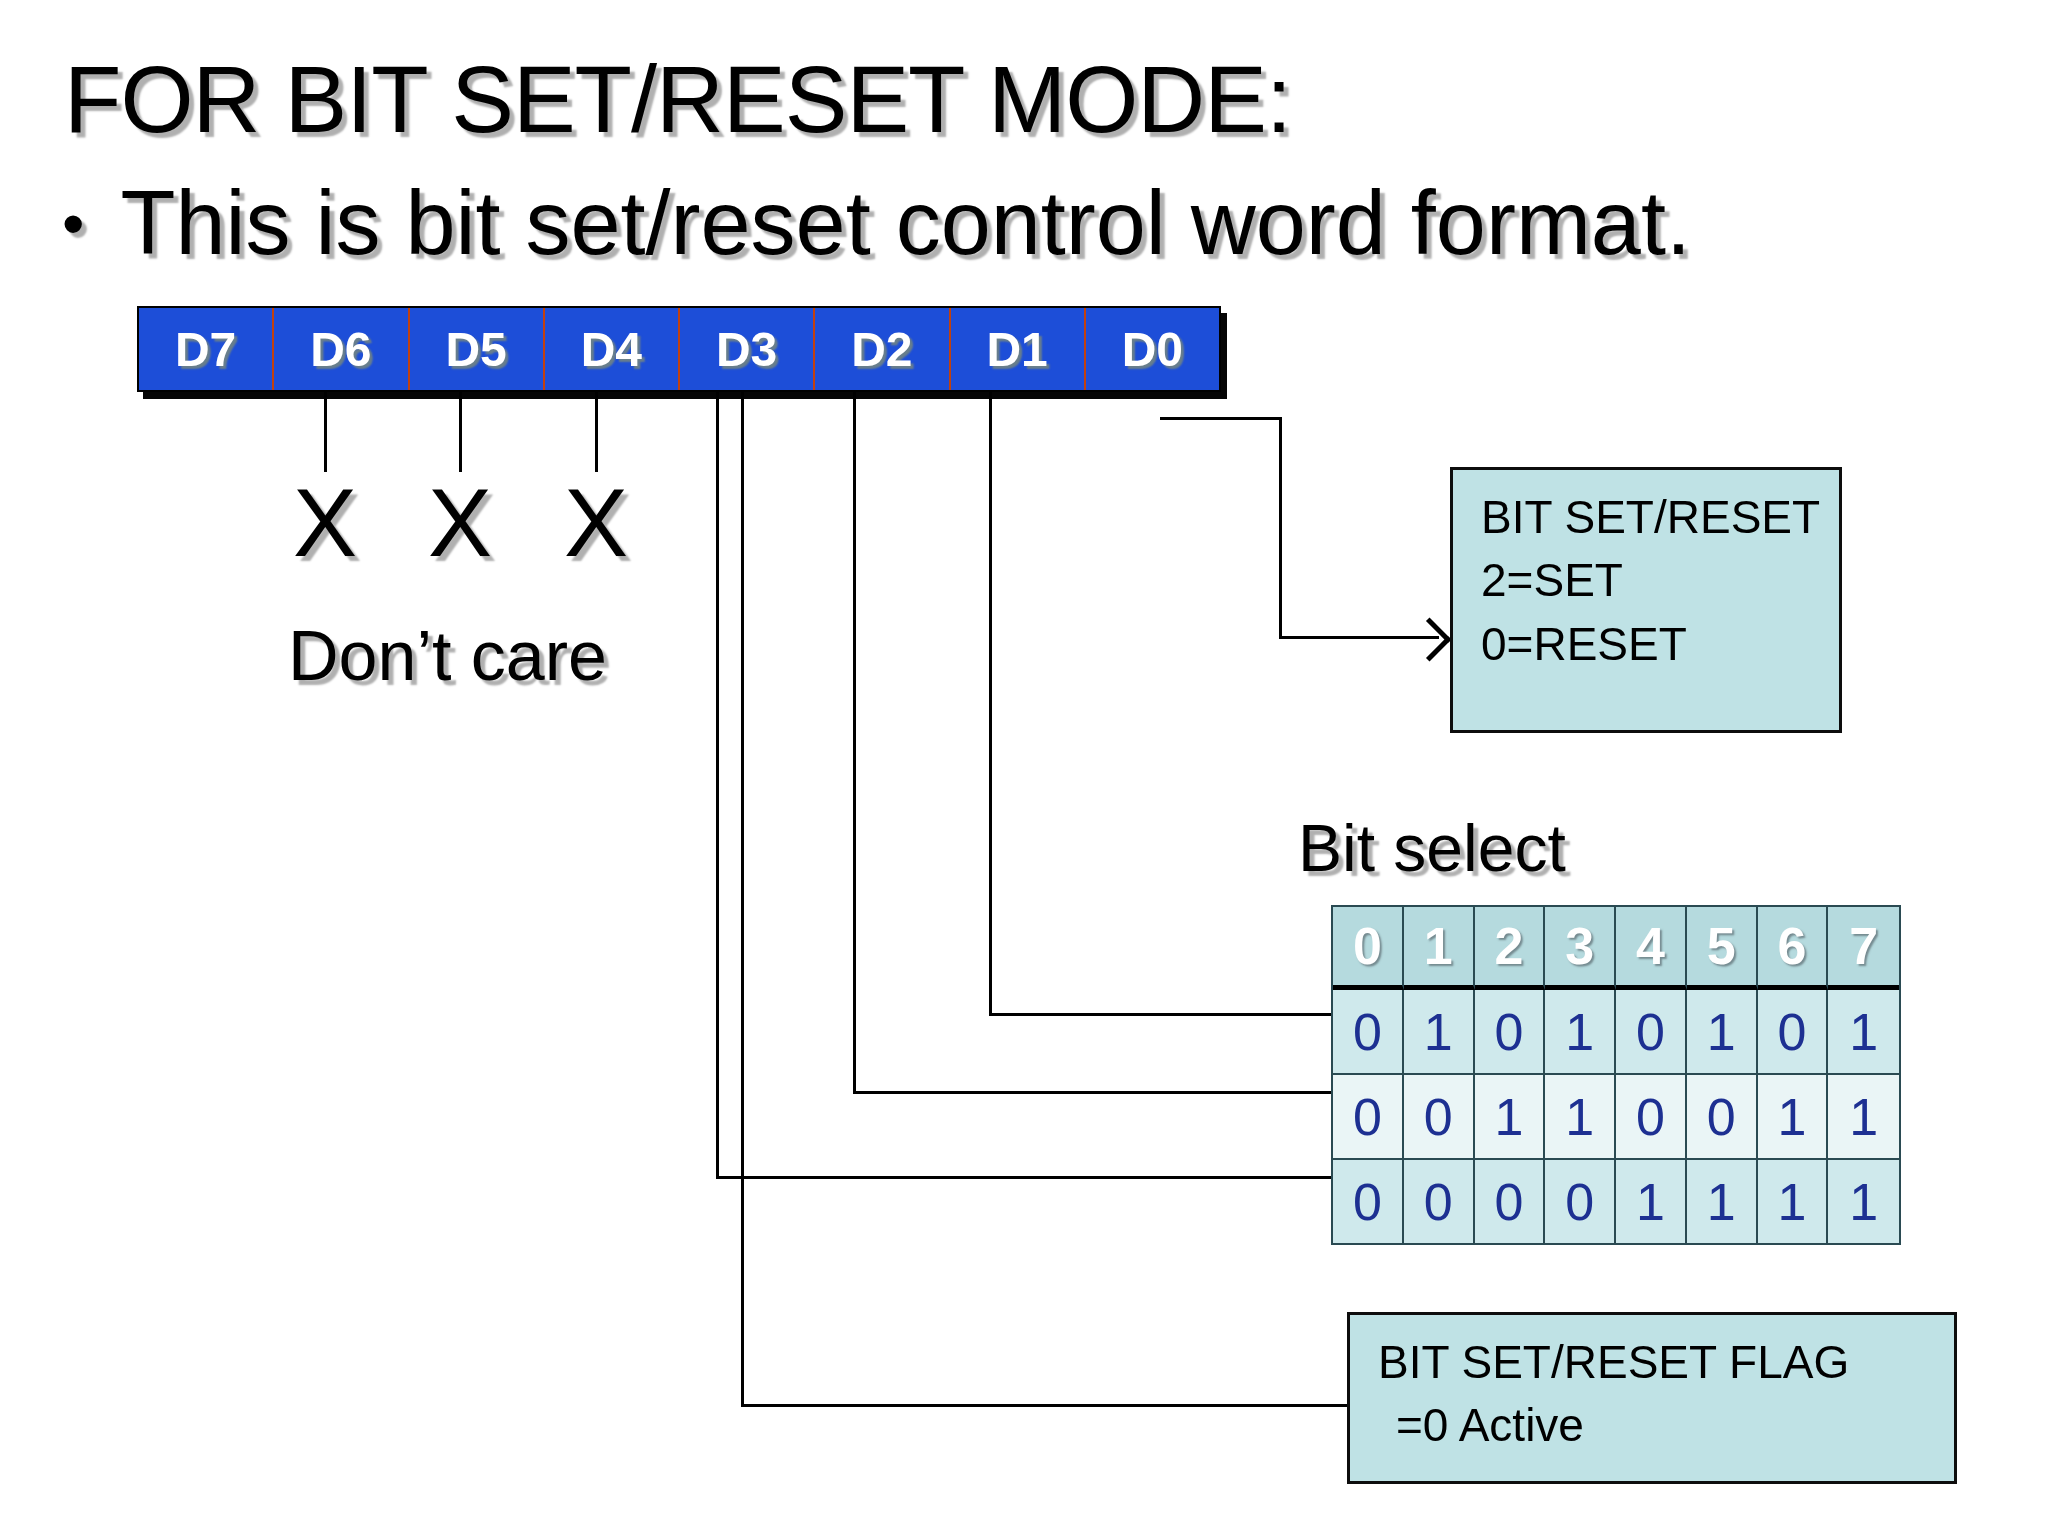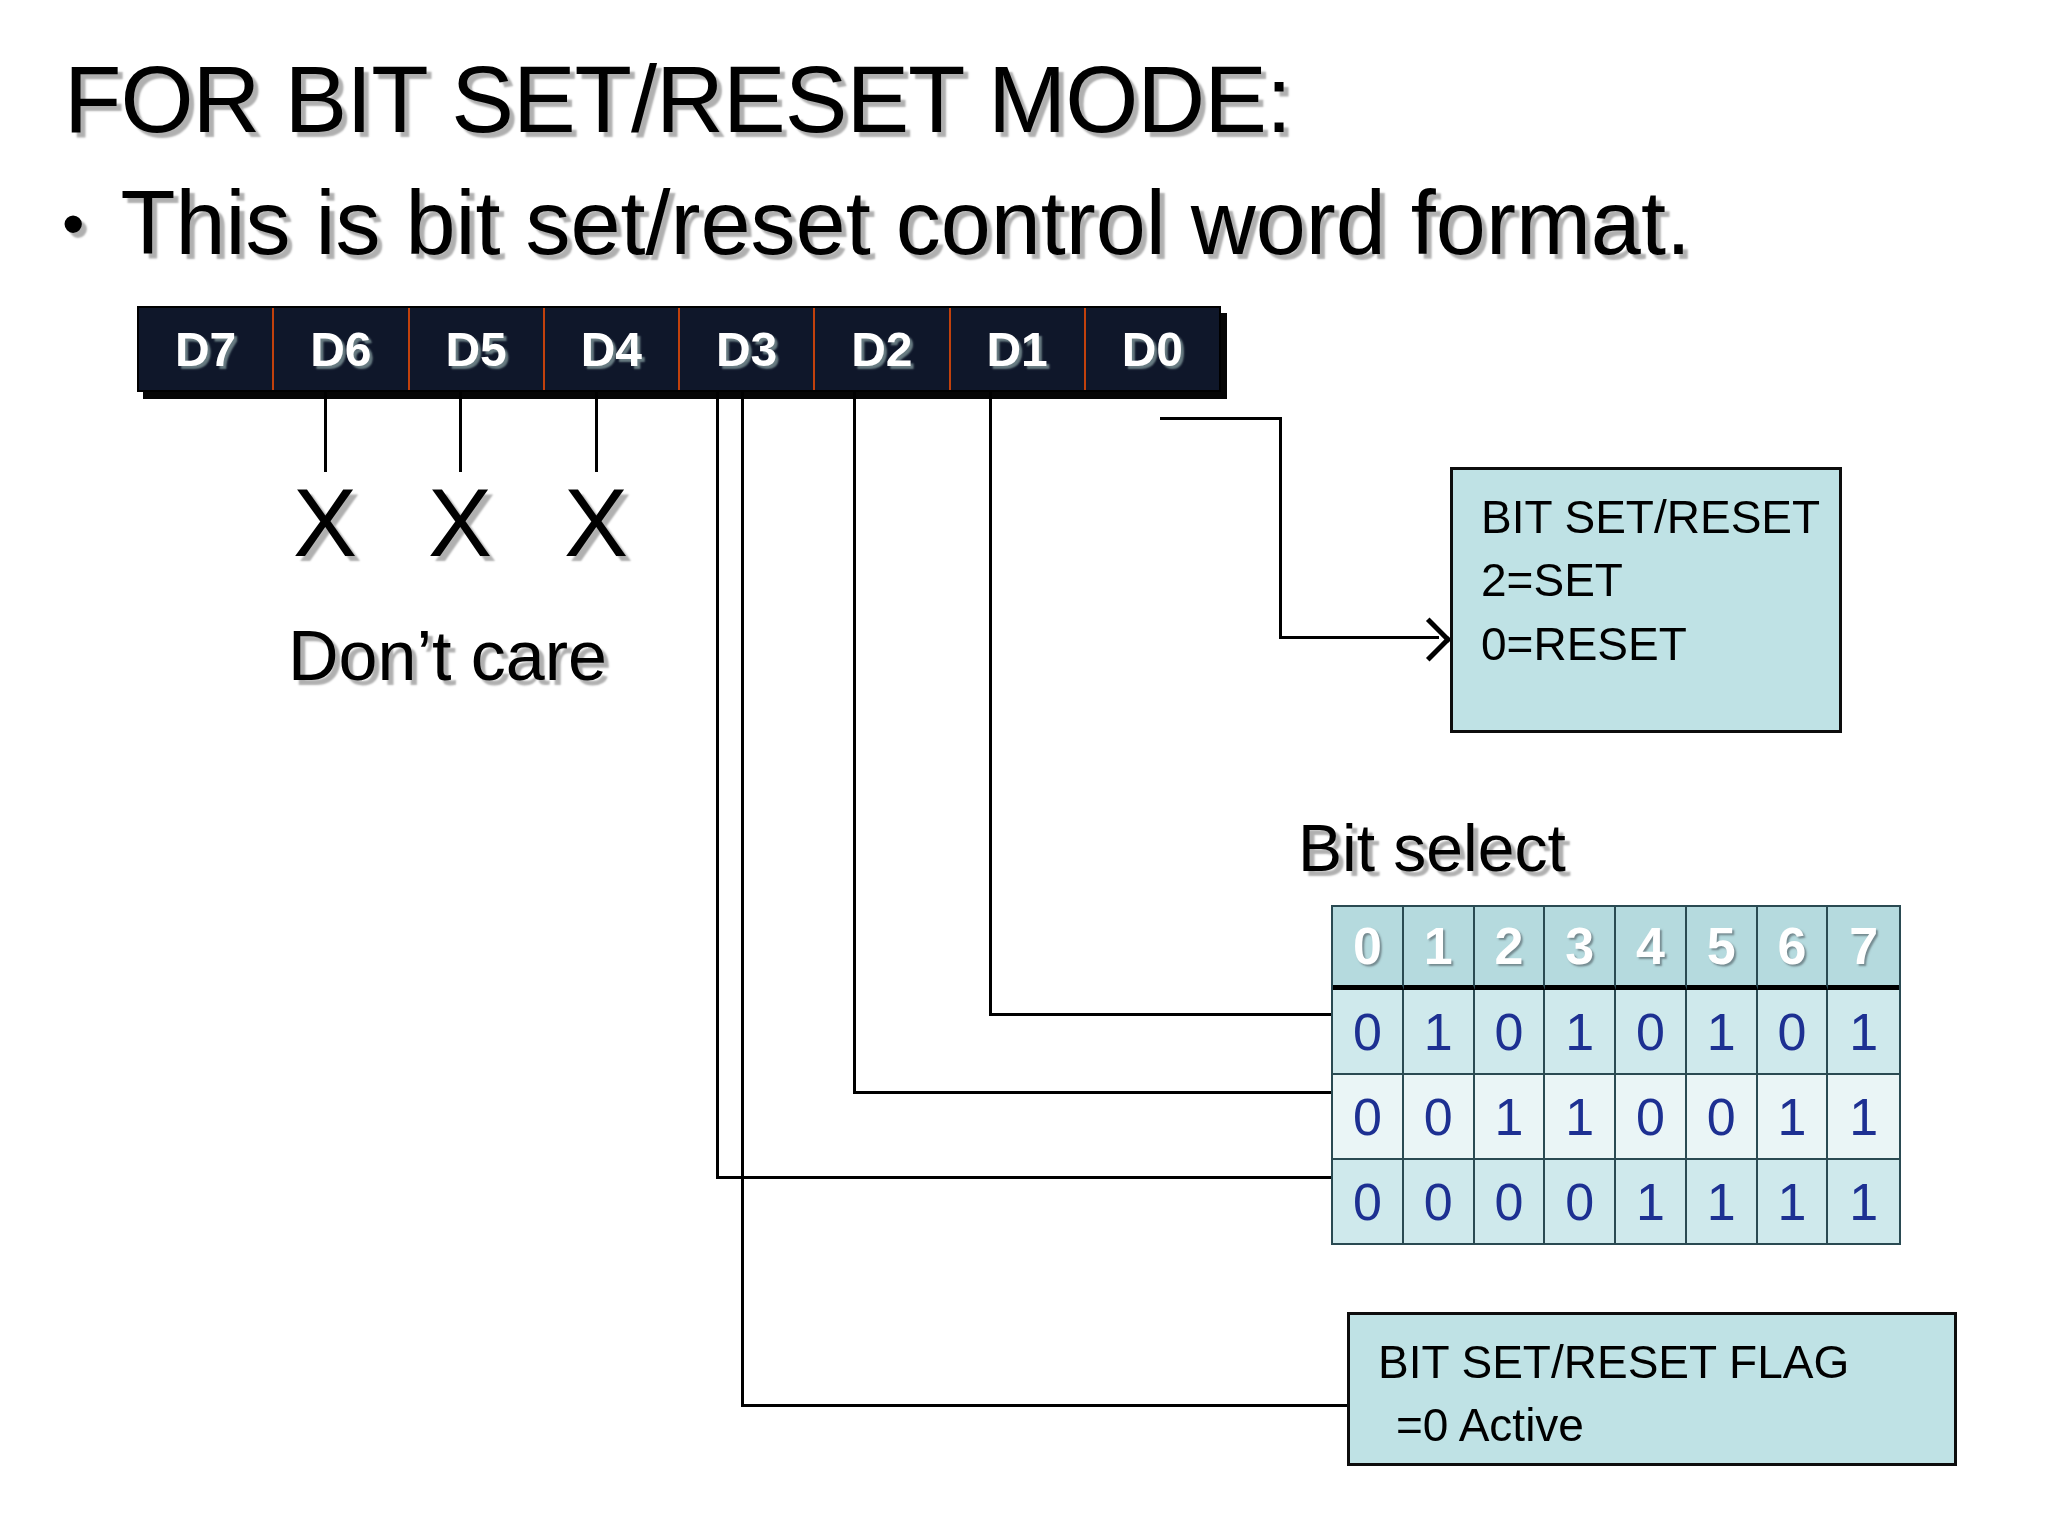--- a/index.html
+++ b/index.html
@@ -13,21 +13,21 @@
     white-space:nowrap;
   }
   .bullet-row{
     position:absolute;left:62px;top:172px;font-size:90px;white-space:nowrap;
     display:flex;align-items:baseline;
   }
   .bullet-dot{font-size:64px;margin-right:36px;position:relative;top:-8px;}
   
   .register{
     position:absolute;left:137px;top:306px;width:1080px;height:82px;
-    display:flex;border:2px solid #000;background:#0f172a;
+    display:flex;border:2px solid #000;background:#1d4ed8;
     box-shadow:6px 7px 0 #050505;
   }
   .bit-cell{
     flex:1;display:flex;align-items:center;justify-content:center;
     border-left:2px solid #c2410c;
     font-size:48px;font-weight:bold;color:#fff;
     text-shadow:3px 3px 2px rgba(110,130,135,.95);
   }
   .bit-cell:first-child{border-left:none;}
   
@@ -40,21 +40,21 @@
   .chev.e{transform:rotate(45deg);width:26px;height:26px;}
   
   .xmark{position:absolute;top:468px;font-size:96px;}
   .dontcare{position:absolute;left:288px;top:616px;font-size:70px;white-space:nowrap;}
   
   .infobox{
     position:absolute;background:#bfe2e5;border:3px solid #0d0d0d;
     font-size:46px;line-height:1.38;
   }
   .box-setreset{left:1450px;top:467px;width:392px;height:266px;padding:16px 12px 0 28px;box-sizing:border-box;}
-  .box-flag{left:1347px;top:1312px;width:610px;height:154px;padding-top:16px;box-sizing:border-box;}
+  .box-flag{left:1347px;top:1312px;width:610px;height:172px;padding-top:16px;box-sizing:border-box;}
   .box-flag .l1{padding-left:28px;}
   .box-flag .l2{padding-left:46px;}
   
   .bitselect-label{position:absolute;left:1298px;top:810px;font-size:66px;white-space:nowrap;}
   .bstable{
     position:absolute;left:1331px;top:905px;width:566px;
     border:2px solid #2a4a52;background:#fff;
   }
   .trow{display:grid;grid-template-columns:repeat(8,1fr);}
   .trow > div{

